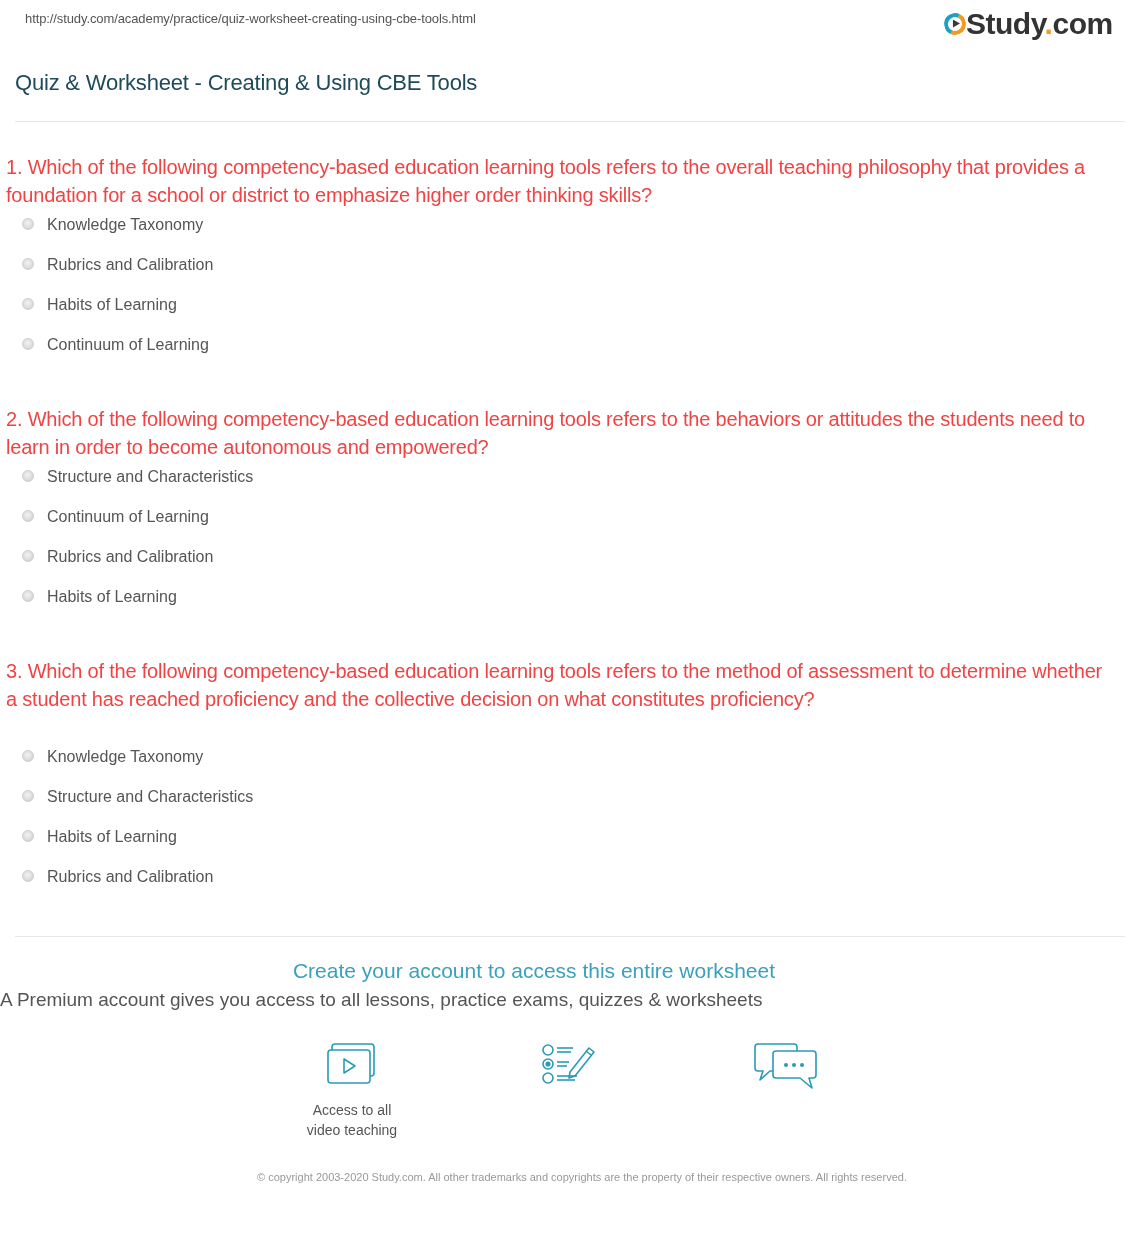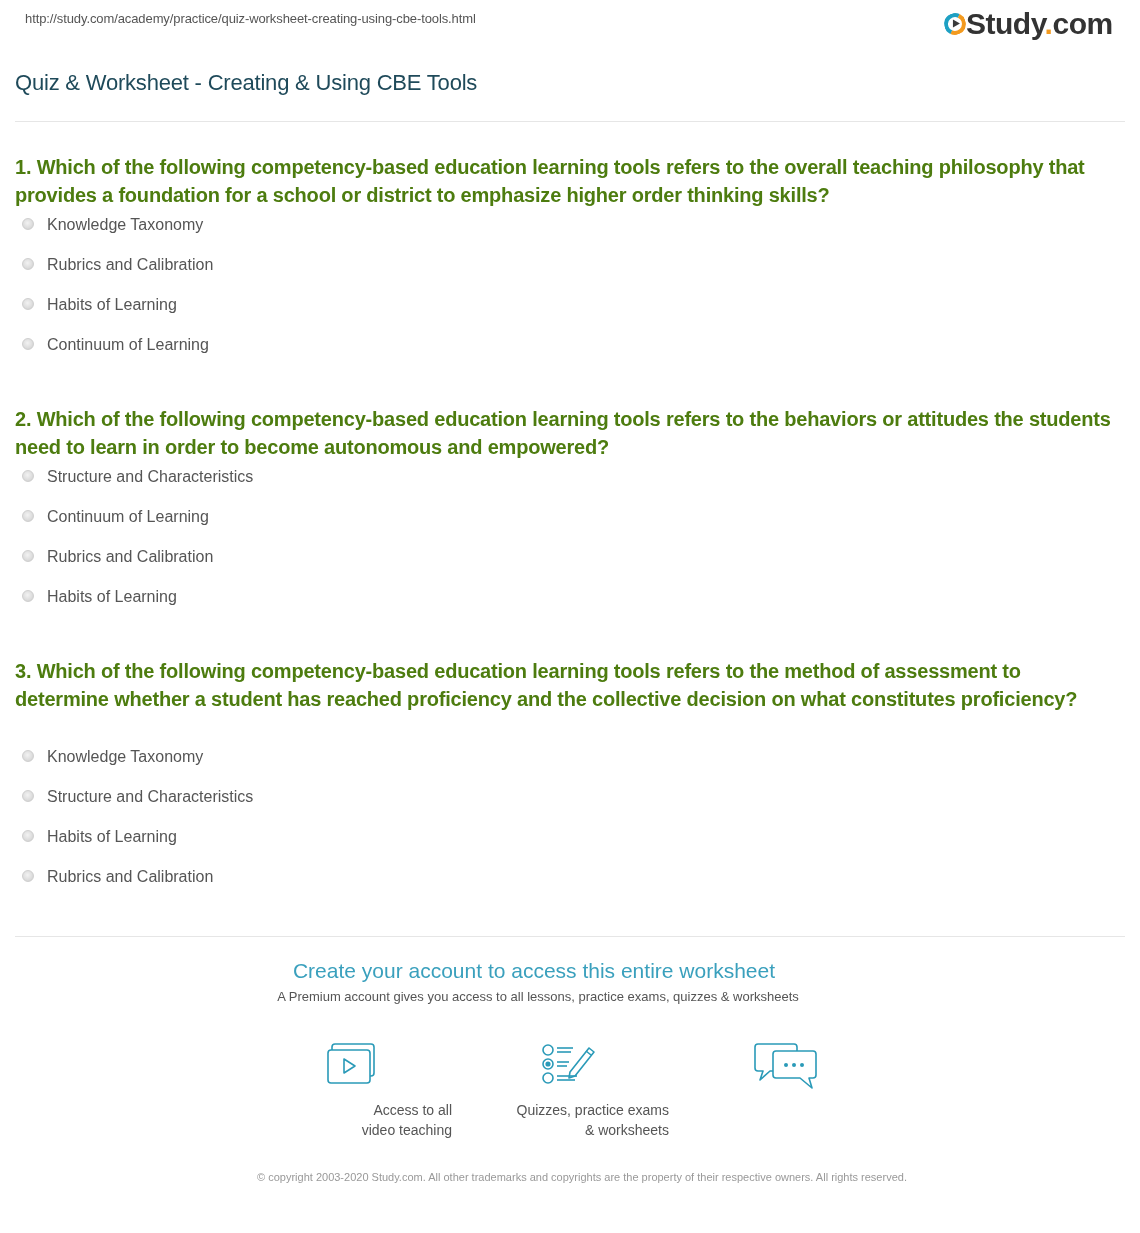--- a/index.html
+++ b/index.html
@@ -12,39 +12,39 @@
   .logo-mark { width: 22px; height: 22px; border-radius: 50%; border: 4px solid #1ea0c3; border-right-color: #f39a1f; border-bottom-color: #f39a1f; position: relative; transform: rotate(-20deg); }
   .logo-mark::after { content: ""; position: absolute; left: 5px; top: 3px; border-left: 7px solid #3a3a3a; border-top: 4px solid transparent; border-bottom: 4px solid transparent; transform: rotate(20deg); }
   .logo-text { font-size: 30px; font-weight: bold; color: #333; letter-spacing: -0.5px; line-height: 30px; }
   .logo-dot { color: #f39a1f; }
 
   .title { position: absolute; left: 15px; top: 70px; font-size: 22px; color: #1f4a5a; font-weight: normal; letter-spacing: -0.2px; text-align: center; }
   .divider { position: absolute; left: 15px; right: 15px; height: 1px; background: #e6e6e6; }
   .div1 { top: 121px; }
   .div2 { top: 936px; }
 
-  .question { position: absolute; left: 15px; width: 1100px; font-size: 20px; font-weight: bold; color: #4d7c0f; line-height: 28px; letter-spacing: -0.2px; }
+  .question { position: absolute; left: 6px; width: 1100px; font-size: 20px; font-weight: normal; color: #ef4444; line-height: 28px; letter-spacing: -0.2px; }
   .q1 { top: 153px; }
   .q2 { top: 405px; }
   .q3 { top: 657px; }
 
   .options { position: absolute; left: 22px; }
   .opts1 { top: 226px; }
   .opts2 { top: 478px; }
   .opts3 { top: 758px; }
   .option { display: flex; align-items: flex-start; height: 40px; cursor: pointer; }
   .radio { width: 12px; height: 12px; border-radius: 50%; background: radial-gradient(circle at 45% 40%, #f2f2f2 0%, #dcdcdc 60%, #c8c8c8 100%); border: 1px solid #cfcfcf; margin-right: 13px; margin-top: 2px; }
   .opt-label { font-size: 16px; color: #555; }
   .option { margin-top: -10px; margin-bottom: 10px; }
 
   .cta-title { position: absolute; left: 0; width: 1068px; top: 959px; text-align: center; font-size: 21px; color: #3aa0bd; }
-  .cta-sub { position: absolute; left: 0; width: 1076px; top: 989px; text-align: center; font-size: 13px; color: #555; }
+  .cta-sub { position: absolute; left: 0; width: 1076px; top: 989px; font-size: 19px; color: #555; }
 
   .features { position: absolute; top: 1042px; left: 0; width: 1140px; }
-  .feature { position: absolute; width: 200px; text-align: right; }
+  .feature { position: absolute; width: 200px; text-align: center; }
   .f1 { left: 252px; }
   .f2 { left: 469px; }
   .f3 { left: 686px; }
   .feature svg { display: block; margin: 0 auto; }
   .f-label { margin-top: 14px; font-size: 14px; color: #555; line-height: 20px; }
 
   .copyright { position: absolute; left: 222px; width: 720px; top: 1169px; text-align: center; font-size: 11px; color: #999; line-height: 17px; }
 </style>
 </head>
 <body>
@@ -141,21 +141,20 @@
       <circle cx="7" cy="36" r="5"></circle>
       <line x1="16" y1="6" x2="32" y2="6"></line>
         <line x1="16" y1="10" x2="30" y2="10"></line>
       <line x1="16" y1="20" x2="28" y2="20"></line>
         <line x1="16" y1="24" x2="26" y2="24"></line>
       <line x1="16" y1="34" x2="36" y2="34"></line>
         <line x1="16" y1="38" x2="34" y2="38"></line>
       <path d="M29 30 L48 6 L53 10 L34 34 L28 36 Z" stroke-linejoin="round"></path>
       <line x1="45" y1="9" x2="50" y2="13"></line>
     </svg>
-    <div class="f-label"><span>Quizzes, practice exams</span><br><span>&amp; worksheets</span></div>
   </div>
   <div class="feature f3">
     <svg width="64" height="50" viewBox="0 0 64 50" fill="none" stroke="#2a9ab8" stroke-width="1.6">
       <path d="M4 2 H40 a3 3 0 0 1 3 3 V26 a3 3 0 0 1 -3 3 H16 L6 38 L9 29 H4 a3 3 0 0 1 -3 -3 V5 a3 3 0 0 1 3 -3 Z" stroke-linejoin="round"></path>
       <path d="M22 9 H59 a3 3 0 0 1 3 3 V33 a3 3 0 0 1 -3 3 H55 L58 46 L46 36 H22 a3 3 0 0 1 -3 -3 V12 a3 3 0 0 1 3 -3 Z" fill="#fff" stroke-linejoin="round"></path>
       <circle cx="32" cy="23" r="2" fill="#2a9ab8" stroke="none"></circle>
       <circle cx="40" cy="23" r="2" fill="#2a9ab8" stroke="none"></circle>
       <circle cx="48" cy="23" r="2" fill="#2a9ab8" stroke="none"></circle>
     </svg>
   </div>

